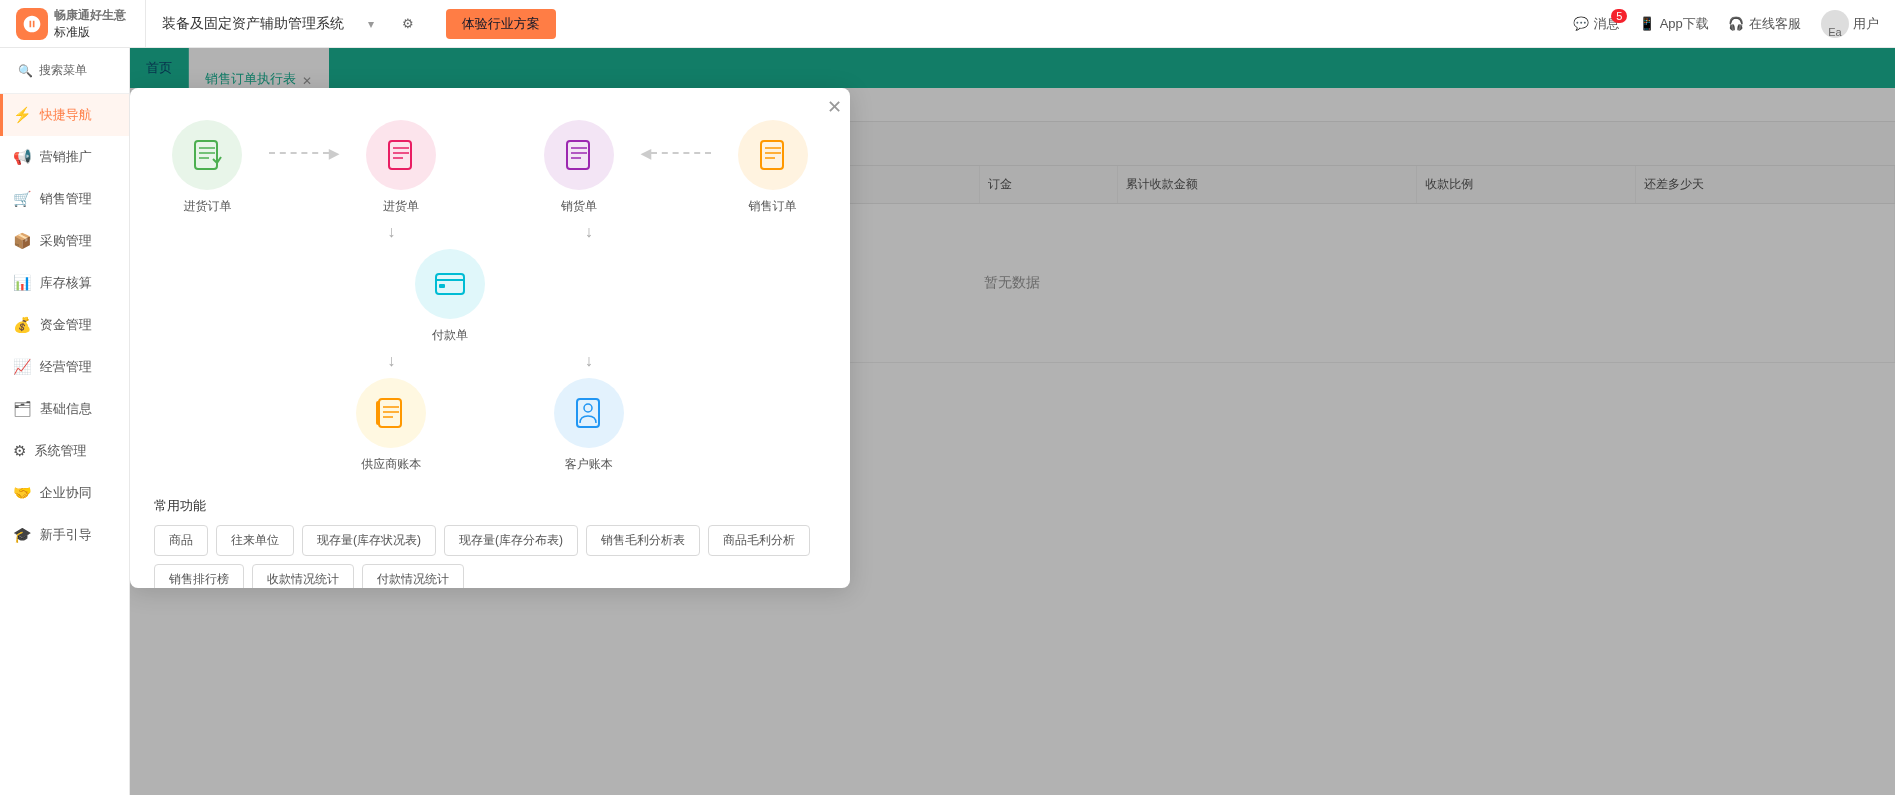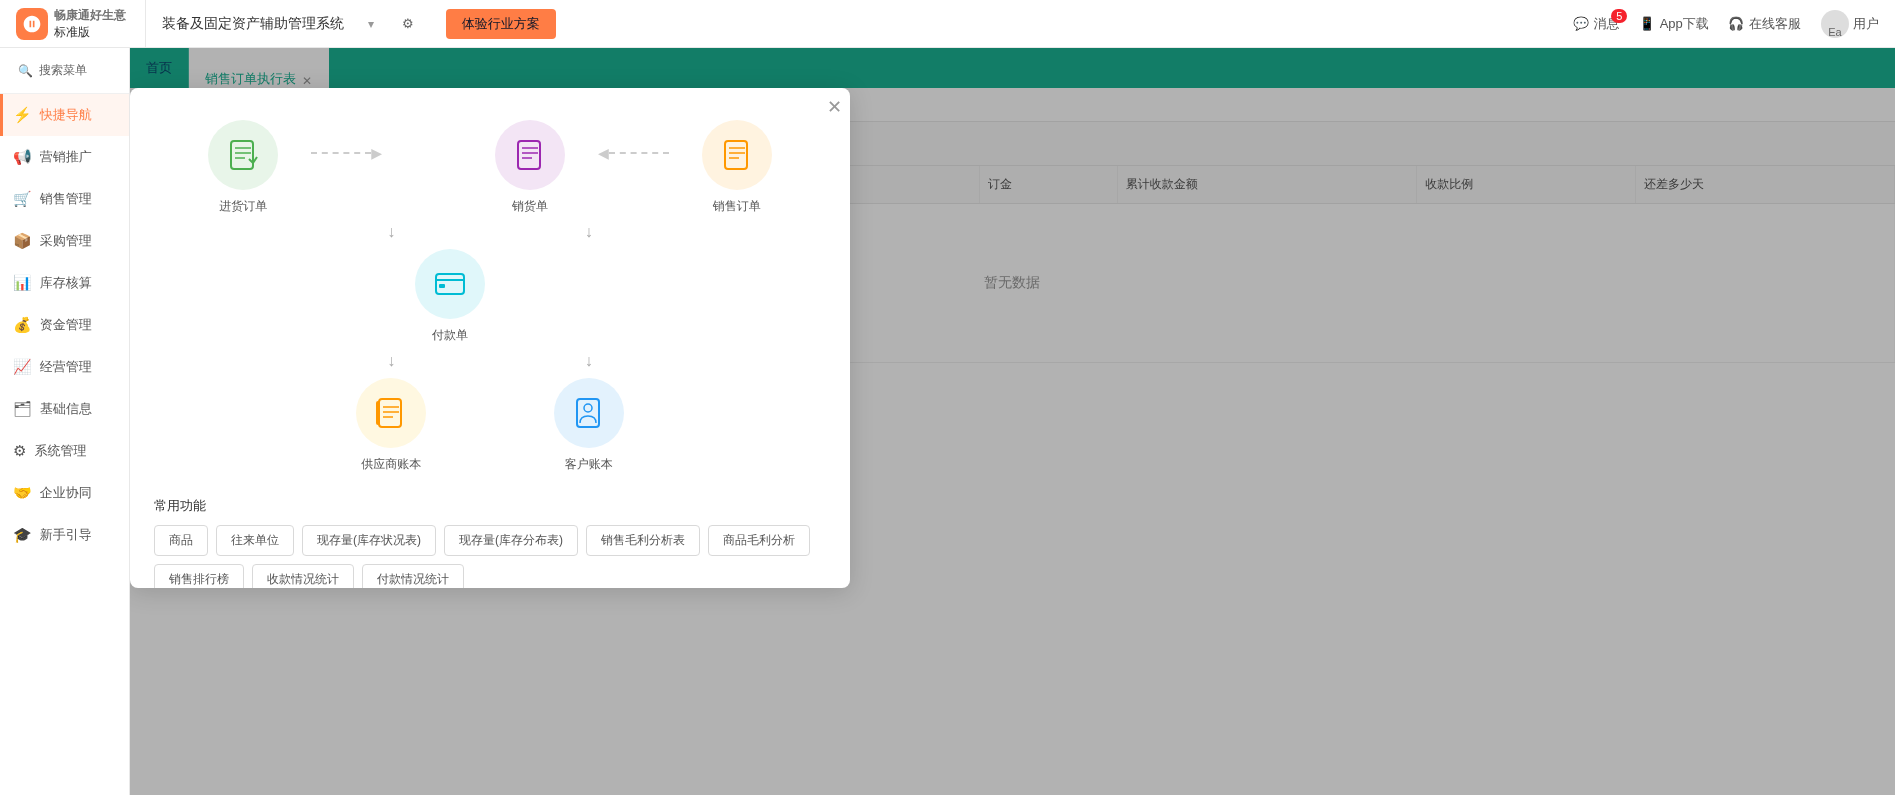--- a/index.html
+++ b/index.html
@@ -292,20 +292,31 @@
                     </svg>
                 </div>
                 <span class="flow-label">进货订单</span>
               </div>
 
               <div class="flow-arrow-dashed" style="margin-top:-30px;">
                 <div class="dash-line"></div>
                 <span style="color:#ccc;font-size:14px;">▶</span>
               </div>
 
+              <div class="flow-node">
+                <div class="flow-circle pink">
+                  <svg width="36" height="36" viewBox="0 0 36 36">
+                      <rect x="6" y="4" width="22" height="28" rx="3" fill="none" stroke="#e91e63" stroke-width="2"></rect>
+                      <line x1="10" y1="11" x2="26" y2="11" stroke="#e91e63" stroke-width="1.5"></line>
+                      <line x1="10" y1="16" x2="26" y2="16" stroke="#e91e63" stroke-width="1.5"></line>
+                      <line x1="10" y1="21" x2="20" y2="21" stroke="#e91e63" stroke-width="1.5"></line>
+                    </svg>
+                </div>
+                <span class="flow-label">进货单</span>
+              </div>
 
               <div style="width:80px;"></div>
 
               <div class="flow-node">
                 <div class="flow-circle purple">
                   <svg width="36" height="36" viewBox="0 0 36 36">
                       <rect x="6" y="4" width="22" height="28" rx="3" fill="none" stroke="#9c27b0" stroke-width="2"></rect>
                       <line x1="10" y1="11" x2="26" y2="11" stroke="#9c27b0" stroke-width="1.5"></line>
                       <line x1="10" y1="16" x2="26" y2="16" stroke="#9c27b0" stroke-width="1.5"></line>
                       <line x1="10" y1="21" x2="20" y2="21" stroke="#9c27b0" stroke-width="1.5"></line>

